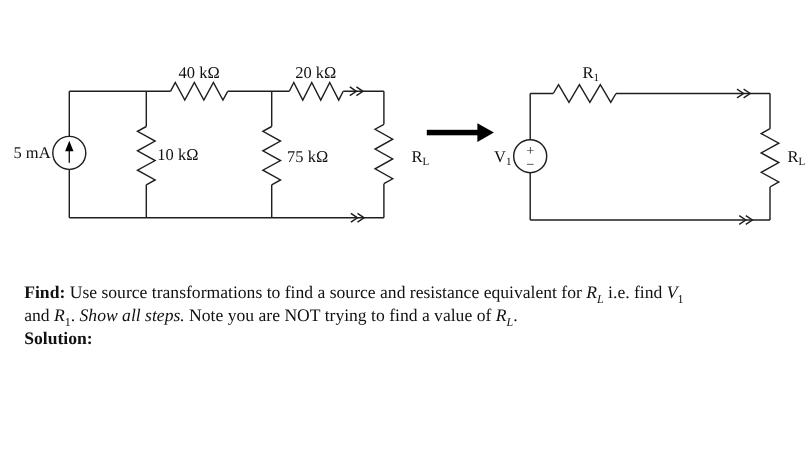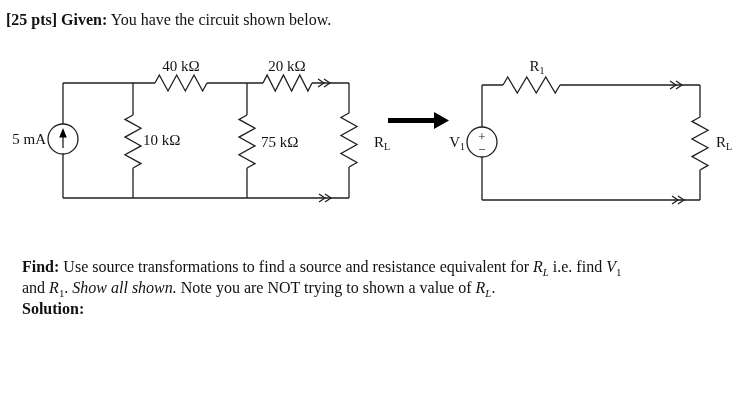--- a/index.html
+++ b/index.html
@@ -21,21 +21,20 @@
   .find{position:absolute;left:6px;top:240px;margin:16px;font-size:16px;line-height:21px;width:726px;}
   .find b{font-weight:bold;}
   .find i{font-style:italic;}
   sub{font-size:68%;line-height:0;}
 </style>
 </head>
 <body>
 
 <div class="page">
 
-  <p class="header"><b>[25 pts] Given:</b><span> You have the circuit shown below.</span></p>
 
   <svg class="circuit-svg" width="738" height="230" viewBox="0 0 738 230">
 
     <path class="wire" d="M63,83 H155 M207,83 H263 M312,83 H349"></path>
 
     <path class="wire" d="M63,198 H349"></path>
 
     <path class="wire" d="M63,83 V124 M63,154 V198"></path>
 
     <circle class="comp" cx="63" cy="139" r="15"></circle>
@@ -85,16 +84,16 @@
 
     <path class="wire" d="M700,85 V117 M700,170 V200"></path>
     <polyline class="comp" points="700,117 692,121.4 708,130.2 692,139 708,147.8 692,156.6 708,165.4 700,170"></polyline>
     <text class="clabel" x="716" y="147"><tspan>R</tspan><tspan class="sub" dy="3">L</tspan></text>
 
     <path class="comp" transform="translate(677,85)" d="M-7,-4 L-1,0 L-7,4 M-1,-4 L5,0 L-1,4"></path>
     <path class="comp" transform="translate(679,200)" d="M-7,-4 L-1,0 L-7,4 M-1,-4 L5,0 L-1,4"></path>
   </svg>
 
   <p class="find"><b>Find:</b><span> Use source transformations to find a source and resistance equivalent for </span><i><span>R</span><sub><i>L</i></sub></i><span> i.e. find </span><i><span>V</span></i><sub>1</sub><br>
-  <span>and </span><i><span>R</span></i><sub>1</sub><span>. </span><i>Show all shown.</i><span> Note you are NOT trying to shown a value of </span><i><span>R</span><sub><i>L</i></sub></i><span>.</span><br>
+  <span>and </span><i><span>R</span></i><sub>1</sub><span>. </span><i>Show all steps.</i><span> Note you are NOT trying to find a value of </span><i><span>R</span><sub><i>L</i></sub></i><span>.</span><br>
   <b>Solution:</b></p>
 
 </div>
 
 </body></html>

